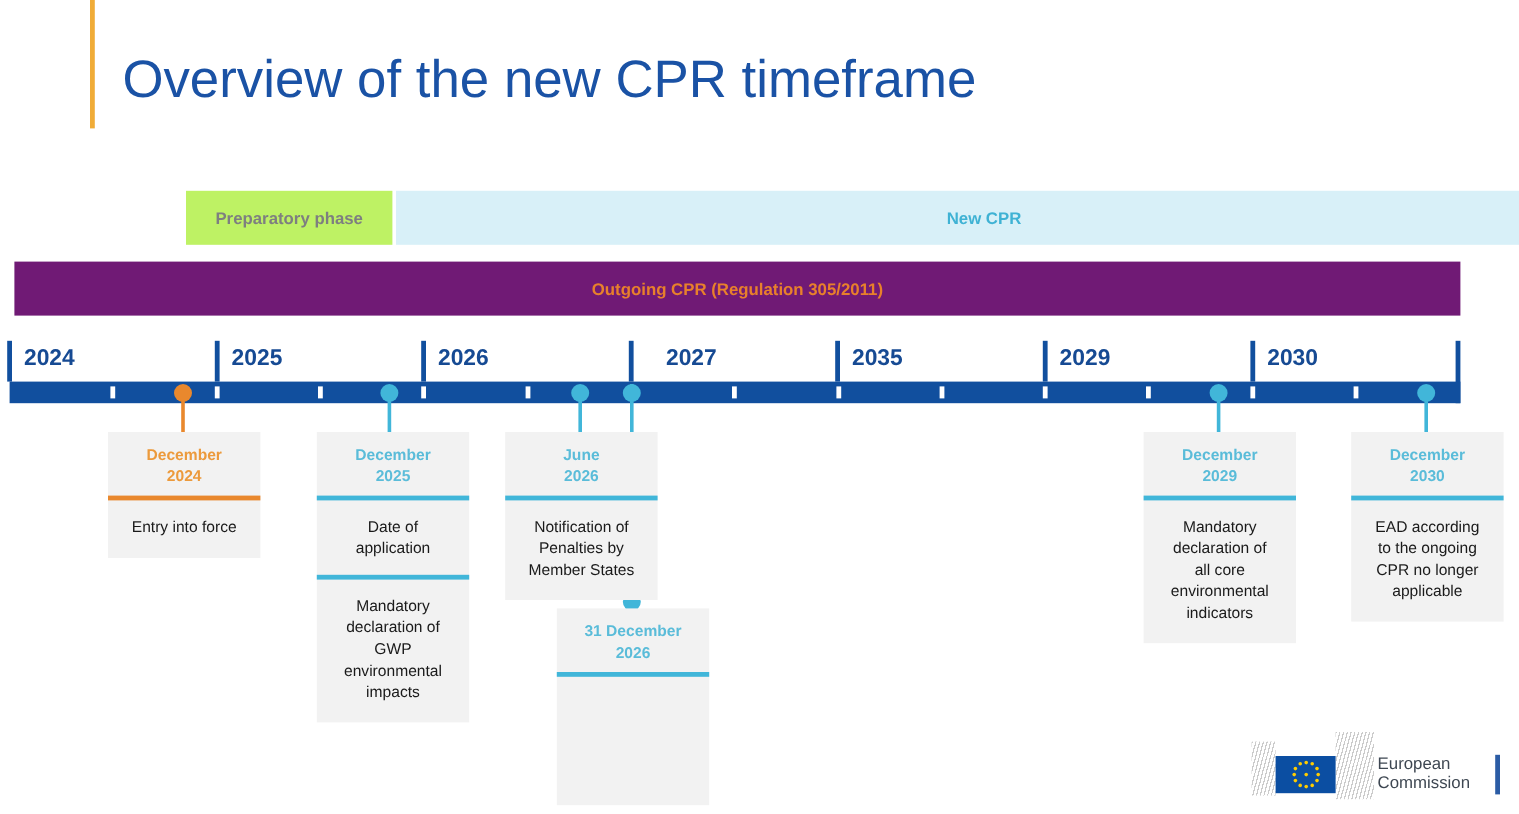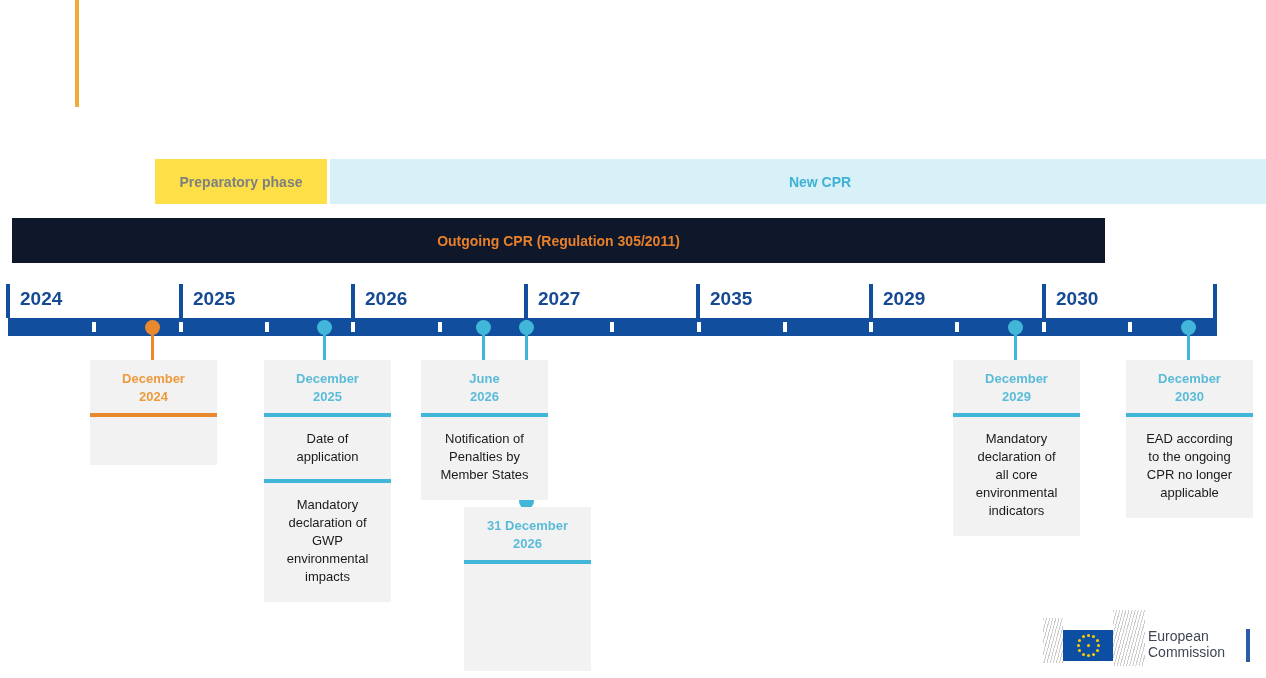--- a/index.html
+++ b/index.html
@@ -5,23 +5,23 @@
   html,body{margin:0;padding:0;background:#fff;}
   .slide{
     position:relative;width:1266px;height:678px;background:#ffffff;overflow:hidden;
     font-family:"Liberation Sans", sans-serif;
   }
   
   .accent{position:absolute;left:75px;top:0;width:4px;height:107px;background:#F0AC38;}
   .title{position:absolute;left:102px;top:42px;margin:0;font-size:44px;font-weight:400;color:#1A52A5;letter-spacing:0;}
   
   .phase{position:absolute;height:45px;display:flex;align-items:center;justify-content:center;font-size:14px;font-weight:bold;}
-  .phase.prep{left:155px;top:159px;width:172px;background:#fde047;color:#7E7F80;}
+  .phase.prep{left:155px;top:159px;width:172px;background:#bef264;color:#7E7F80;}
   .phase.newcpr{left:330px;top:159px;width:980px;background:#D8F0F8;color:#3FB2D4;}
-  .phase.outgoing{left:12px;top:218px;width:1093px;background:#0f172a;color:#E8802B;}
+  .phase.outgoing{left:12px;top:218px;width:1205px;background:#701a75;color:#E8802B;}
   
   .tbar{position:absolute;left:8px;top:318px;width:1209px;height:18px;background:#114F9E;}
   .ytick{position:absolute;top:284px;width:4px;height:34px;background:#114F9E;}
   .ytick.end{height:52px;}
   .ylabel{position:absolute;top:288px;font-size:19px;font-weight:bold;color:#164A93;}
   .wtick{position:absolute;top:322px;width:4px;height:10px;background:#ffffff;}
   
   .stem{position:absolute;width:3px;}
   .stem.cyan{background:#41B6D9;}
   .stem.orange{background:#E9882D;}
@@ -49,20 +49,21 @@
     -5px -9px 0 #FFCC00,0 -10px 0 #FFCC00,5px -9px 0 #FFCC00,9px -5px 0 #FFCC00;}
   .eclabel{position:absolute;left:105px;top:20px;font-size:14px;font-weight:normal;line-height:16px;color:#3E4752;white-space:pre-line;}
   .ecbar{position:absolute;left:203px;top:21px;width:4px;height:33px;background:#2B5CA5;}
 </style>
 </head>
 <body>
 
 <div class="slide">
 
   <div class="accent"></div>
+  <h1 class="title">Overview of the new CPR timeframe</h1>
 
   <div class="phase prep">
     <span>Preparatory phase</span>
   </div>
   <div class="phase newcpr">
     <span>New CPR</span>
   </div>
   <div class="phase outgoing">
     <span>Outgoing CPR (Regulation 305/2011)</span>
   </div>
@@ -73,21 +74,21 @@
     <div class="ytick" style="left:351px"></div>
     <div class="ytick" style="left:524px"></div>
     <div class="ytick" style="left:696px"></div>
     <div class="ytick" style="left:869px"></div>
     <div class="ytick" style="left:1042px"></div>
     <div class="ytick end" style="left:1213px"></div>
 
     <div class="ylabel" style="left:20px">2024</div>
     <div class="ylabel" style="left:193px">2025</div>
     <div class="ylabel" style="left:365px">2026</div>
-    <div class="ylabel" style="left:538px">2027</div>
+    <div class="ylabel" style="left:555px">2027</div>
     <div class="ylabel" style="left:710px">2035</div>
     <div class="ylabel" style="left:883px">2029</div>
     <div class="ylabel" style="left:1056px">2030</div>
 
     <div class="tbar"></div>
 
     <div class="wtick" style="left:92px"></div>
     <div class="wtick" style="left:179px"></div>
     <div class="wtick" style="left:265px"></div>
     <div class="wtick" style="left:351px"></div>
@@ -116,20 +117,21 @@
     <div class="dot cyan" style="left:519px;top:320px"></div>
     <div class="dot cyan" style="left:519px;top:494px"></div>
     <div class="dot cyan" style="left:1008px;top:320px"></div>
     <div class="dot cyan" style="left:1181px;top:320px"></div>
   </div>
 
   <div class="ebox orange" style="left:90px;top:360px;min-height:105px">
     <div class="edate">December
 2024</div>
     <div class="edivider"></div>
+    <div class="eitem">Entry into force</div>
   </div>
 
   <div class="ebox cyan" style="left:264px;top:360px;min-height:218px">
     <div class="edate">December
 2025</div>
     <div class="edivider"></div>
     <div class="eitem">Date of
 application</div>
     <div class="edivider"></div>
     <div class="eitem">Mandatory

